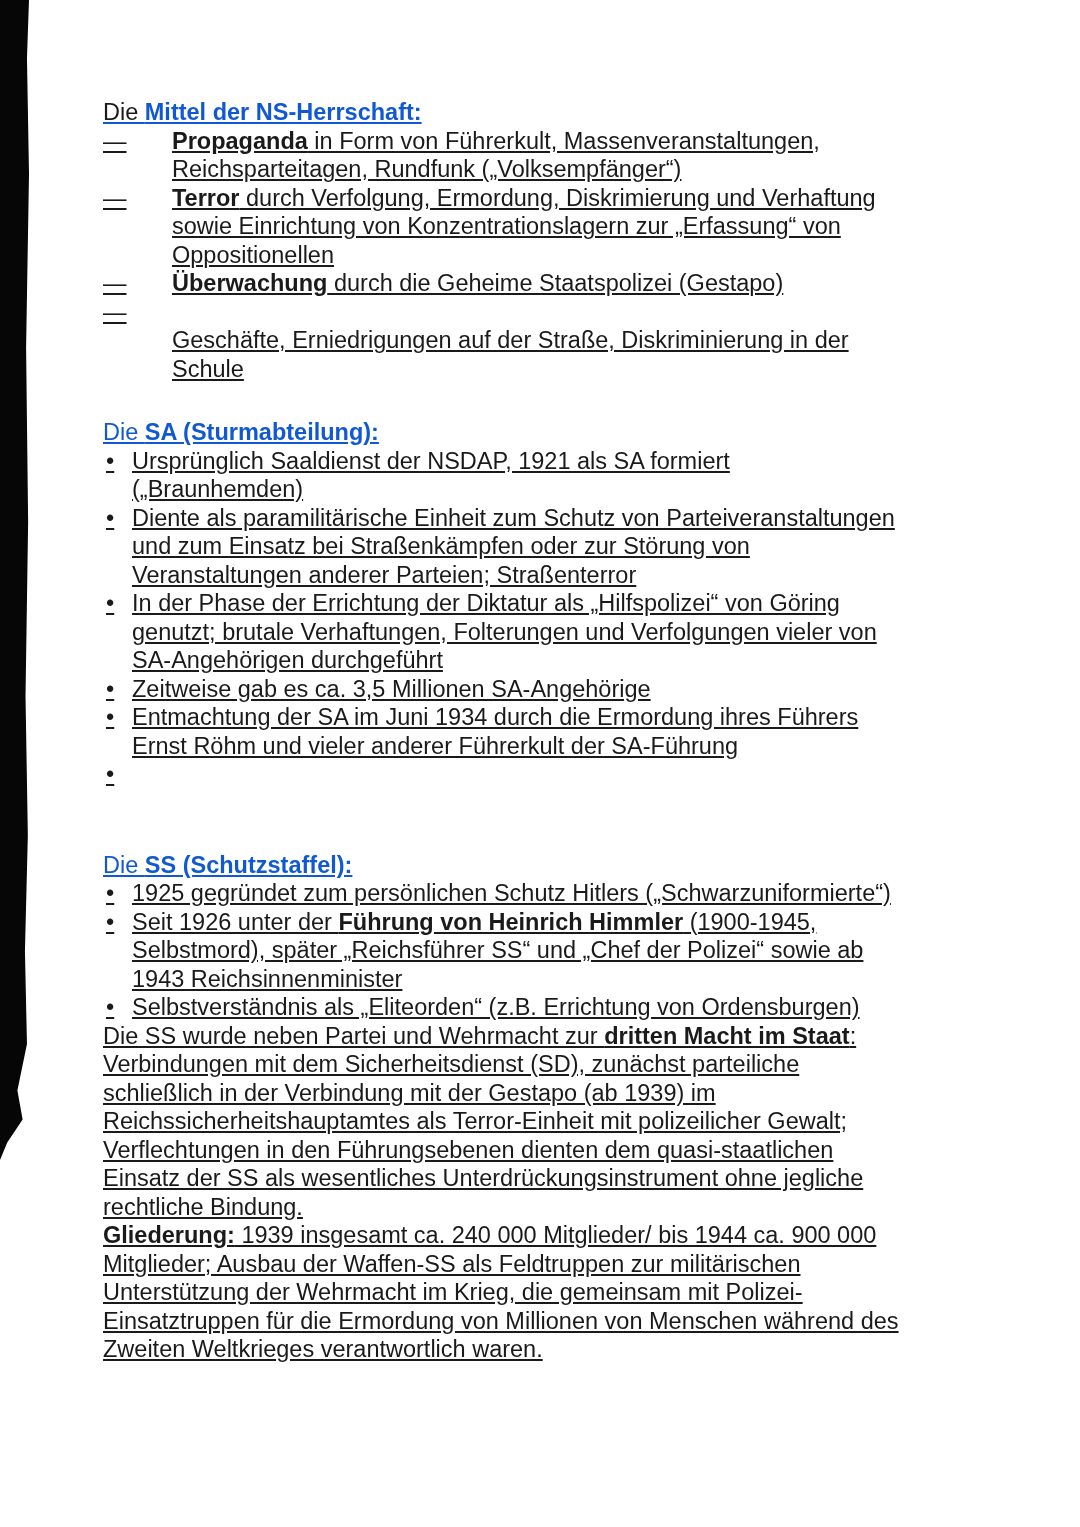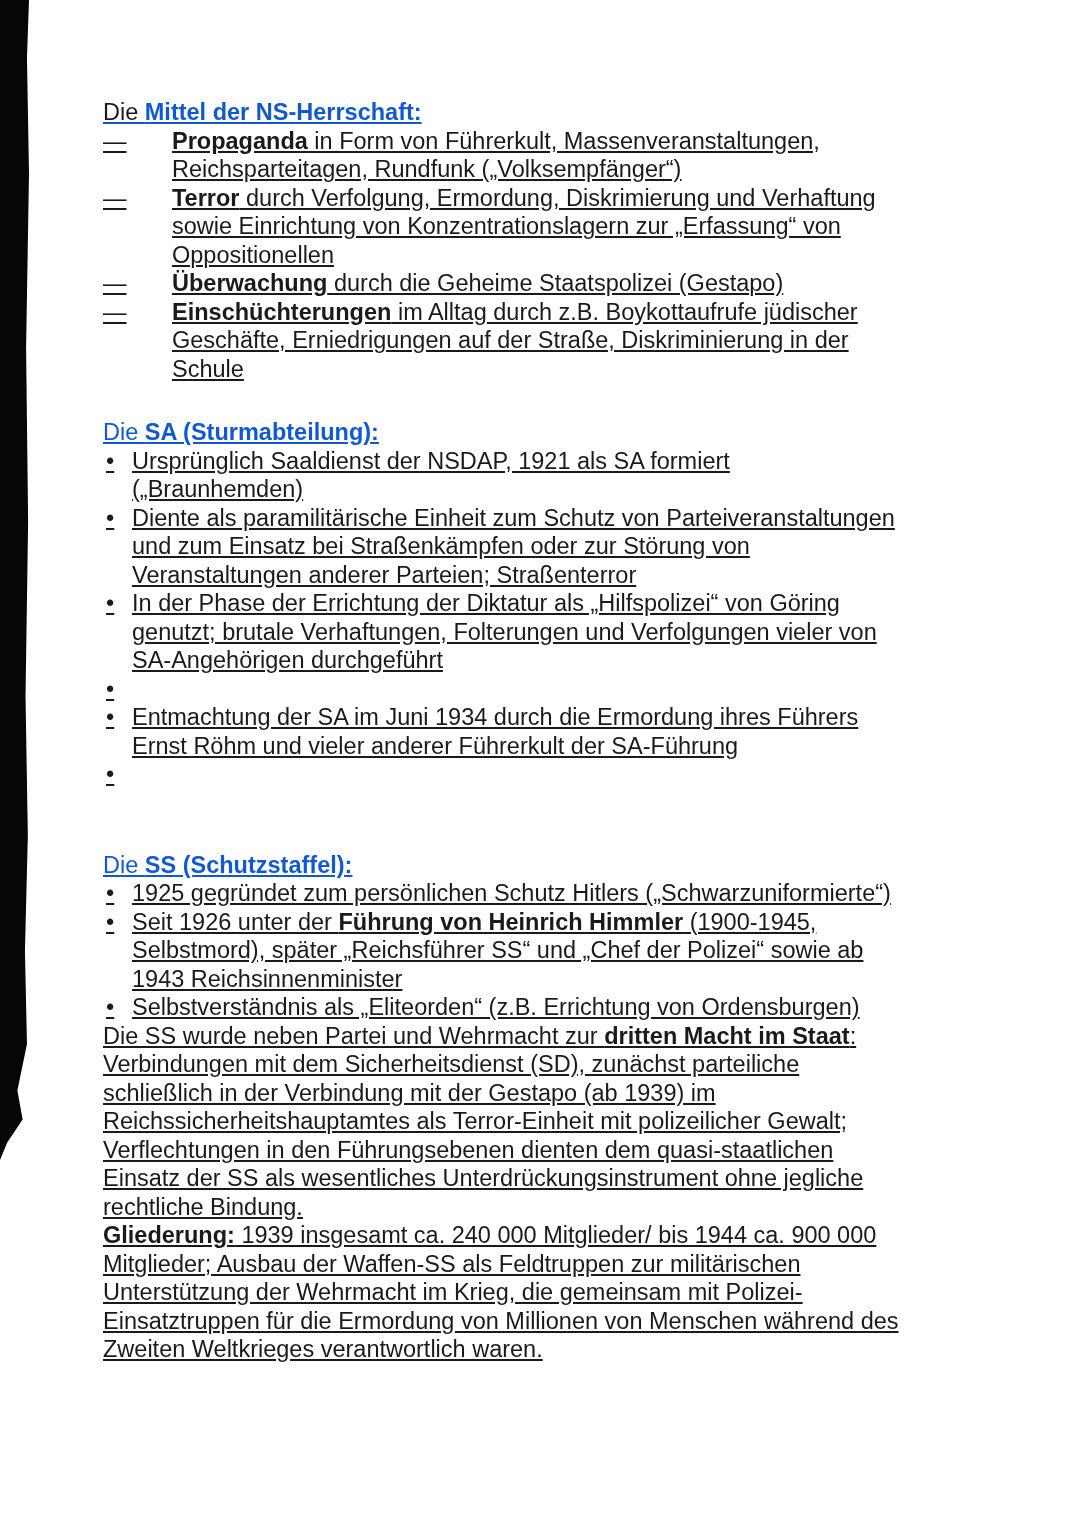--- a/index.html
+++ b/index.html
@@ -74,21 +74,20 @@
       </div>
       <div class="block item m-dash">
         <div class="row">
           <span class="marker">—</span>
           <span class="text"><span class="b">Überwachung</span><span> durch die Geheime Staatspolizei (Gestapo)</span></span>
         </div>
       </div>
       <div class="block item m-dash">
         <div class="row">
           <span class="marker">—</span>
-          <span class="text"><span class="b">Einschüchterungen</span><span> im Alltag durch z.B. Boykottaufrufe jüdischer</span></span>
         </div>
         <div class="row">
           <span class="marker"></span>
           <span class="text"><span>Geschäfte, Erniedrigungen auf der Straße, Diskriminierung in der</span></span>
         </div>
         <div class="row">
           <span class="marker"></span>
           <span class="text"><span>Schule</span></span>
         </div>
       </div>
@@ -132,20 +131,21 @@
           <span class="text"><span>genutzt; brutale Verhaftungen, Folterungen und Verfolgungen vieler von</span></span>
         </div>
         <div class="row">
           <span class="marker"></span>
           <span class="text"><span>SA-Angehörigen durchgeführt</span></span>
         </div>
       </div>
       <div class="block item m-bullet">
         <div class="row">
           <span class="marker">•</span>
+          <span class="text"><span>Zeitweise gab es ca. 3,5 Millionen SA-Angehörige</span></span>
         </div>
       </div>
       <div class="block item m-bullet">
         <div class="row">
           <span class="marker">•</span>
           <span class="text"><span>Entmachtung der SA im Juni 1934 durch die Ermordung ihres Führers</span></span>
         </div>
         <div class="row">
           <span class="marker"></span>
           <span class="text"><span>Ernst Röhm und vieler anderer Führerkult der SA-Führung</span></span>

